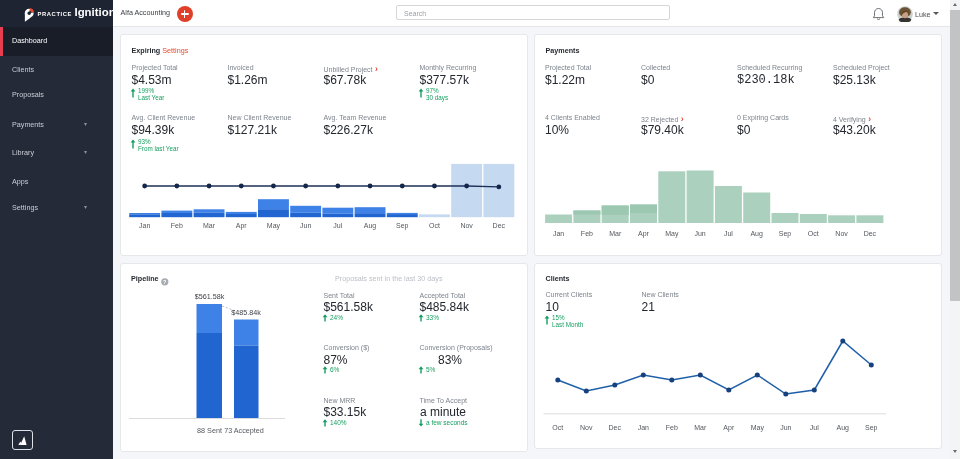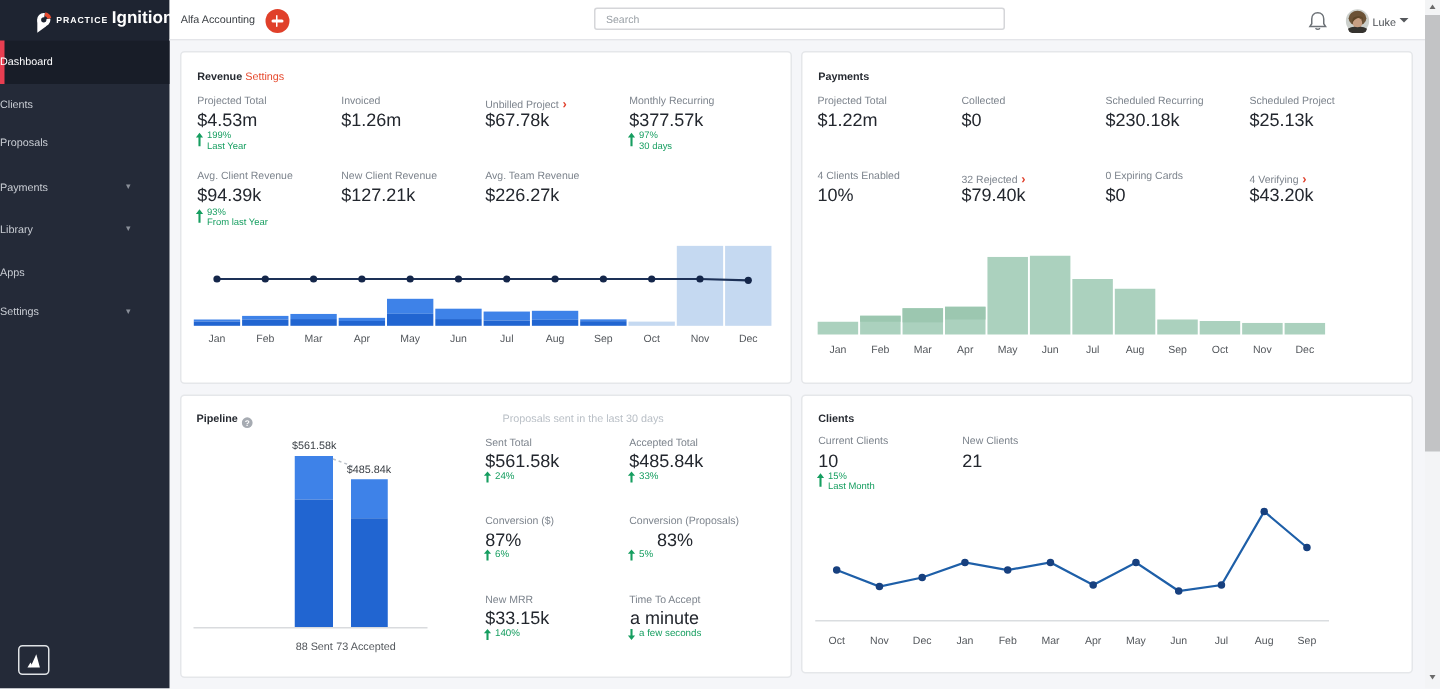--- a/index.html
+++ b/index.html
@@ -1,21 +1,21 @@
 <!DOCTYPE html>
 <html><head>
 <meta charset="utf-8">
 <style>
 * { margin:0; padding:0; box-sizing:border-box; }
 html,body { width:960px; height:459px; overflow:hidden; }
 body { font-family:"Liberation Sans", sans-serif; background:#f5f6f9; position:relative; }
 .abs { position:absolute; }
 #sidebar { left:0; top:0; width:113px; height:459px; background:#242a38; }
 #logo { left:0; top:0; width:113px; height:27px; background:#1e2431; }
-.navitem { left:0; width:98px; color:#c9cdd4; font-size:7.2px; }
+.navitem { left:0; width:98px; color:#c9cdd4; font-size:7.2px; padding-left:12px; }
 #nav-active { left:0; top:27px; width:113px; height:28.5px; background:#181d28; border-left:3px solid #e83e51; }
 .chev { position:absolute; right:11px; color:#8a8f99; font-size:6px; top:0px; }
 #header { left:113px; top:0; width:837px; height:27px; background:#fff; border-bottom:1px solid #e4e5e9; }
 .card { background:#fff; border:1px solid #e5e7ea; border-radius:3px; }
 .ctitle { font-size:7.2px; font-weight:bold; color:#262a31; }
 .mlabel { font-size:7px; color:#7d848d; white-space:nowrap; }
 .mvalue { font-size:12px; color:#23272e; white-space:nowrap; }
 .green { color:#169e60; font-size:6.3px; line-height:7px; white-space:nowrap; }
 .green1 { color:#169e60; font-size:6.5px; white-space:nowrap; }
 .redc { color:#e1432f; font-size:8.5px; font-weight:bold; margin-left:0.5px; }
@@ -74,21 +74,21 @@
 <div class="abs" style="left:915px; top:9.5px; font-size:7.2px; color:#4a4e53;">Luke</div>
 <div class="abs" style="left:932.5px; top:12px; width:0; height:0; border-left:3.1px solid transparent; border-right:3.1px solid transparent; border-top:3.6px solid #55585c;"></div>
 
 <div class="abs" id="sbar"></div>
 <div class="abs" style="left:950px; top:0; width:10px; height:9px; background:#f3f4f5;"></div>
 <div class="abs" style="left:952.5px; top:3px; width:0; height:0; border-left:2.5px solid transparent; border-right:2.5px solid transparent; border-bottom:3.5px solid #6a6a6a;"></div>
 <div class="abs" style="left:950px; top:10px; width:10px; height:291px; background:#c2c3c5;"></div>
 <div class="abs" style="left:952.5px; top:449.5px; width:0; height:0; border-left:2.5px solid transparent; border-right:2.5px solid transparent; border-top:3.5px solid #6a6a6a;"></div>
 
 <div class="abs card" style="left:120px; top:34px; width:408px; height:222px;"></div>
-<div class="abs" style="left:131.5px; top:46px; font-size:7.2px;"><span class="ctitle">Revenue</span> <span style="font-size:7.2px; color:#e64a2e;">Settings</span></div>
+<div class="abs" style="left:131.5px; top:46px; font-size:7.2px;"><span class="ctitle">Expiring</span> <span style="font-size:7.2px; color:#e64a2e;">Settings</span></div>
 <div class="abs mlabel" style="left:131.5px; top:63.8px;">Projected Total</div>
 <div class="abs mvalue" style="left:131.5px; top:72.5px;">$4.53m</div>
 <div class="abs mlabel" style="left:227.5px; top:63.8px;">Invoiced</div>
 <div class="abs mvalue" style="left:227.5px; top:72.5px;">$1.26m</div>
 <div class="abs mlabel" style="left:323.5px; top:63.8px;">Unbilled Project <span class="redc">›</span></div>
 <div class="abs mvalue" style="left:323.5px; top:72.5px;">$67.78k</div>
 <div class="abs mlabel" style="left:419.5px; top:63.8px;">Monthly Recurring</div>
 <div class="abs mvalue" style="left:419.5px; top:72.5px;">$377.57k</div>
 <div class="abs green" style="left:130px; top:87.4px;"><svg width="6" height="10" style="float:left; margin-right:2px; margin-top:0.5px;">
       <path d="M3 0.5 L5.4 3.6 L3.7 3.6 L3.7 9.5 L2.3 9.5 L2.3 3.6 L0.6 3.6 Z" fill="#169e60"></path>
@@ -154,21 +154,21 @@
     <circle cx="378.85" cy="26.90" r="2.4" fill="#14264a"></circle>
   </svg>
 
 <div class="abs card" style="left:534px; top:34px; width:408px; height:222px;"></div>
 <div class="abs ctitle" style="left:545.5px; top:46px;">Payments</div>
 <div class="abs mlabel" style="left:545px; top:63.8px;">Projected Total</div>
 <div class="abs mvalue" style="left:545px; top:72.5px;">$1.22m</div>
 <div class="abs mlabel" style="left:641px; top:63.8px;">Collected</div>
 <div class="abs mvalue" style="left:641px; top:72.5px;">$0</div>
 <div class="abs mlabel" style="left:737px; top:63.8px;">Scheduled Recurring</div>
-<div class="abs mvalue" style="left:737px; top:72.5px;">$230.18k</div>
+<div class="abs mvalue" style="left:737px; top:72.5px;font-family:Liberation Mono, monospace;">$230.18k</div>
 <div class="abs mlabel" style="left:833px; top:63.8px;">Scheduled Project</div>
 <div class="abs mvalue" style="left:833px; top:72.5px;">$25.13k</div>
 <div class="abs mlabel" style="left:545px; top:114.3px;">4 Clients Enabled</div>
 <div class="abs mvalue" style="left:545px; top:122.6px;">10%</div>
 <div class="abs mlabel" style="left:641px; top:114.3px;">32 Rejected <span class="redc">›</span></div>
 <div class="abs mvalue" style="left:641px; top:122.6px;">$79.40k</div>
 <div class="abs mlabel" style="left:737px; top:114.3px;">0 Expiring Cards</div>
 <div class="abs mvalue" style="left:737px; top:122.6px;">$0</div>
 <div class="abs mlabel" style="left:833px; top:114.3px;">4 Verifying <span class="redc">›</span></div>
 <div class="abs mvalue" style="left:833px; top:122.6px;">$43.20k</div>

